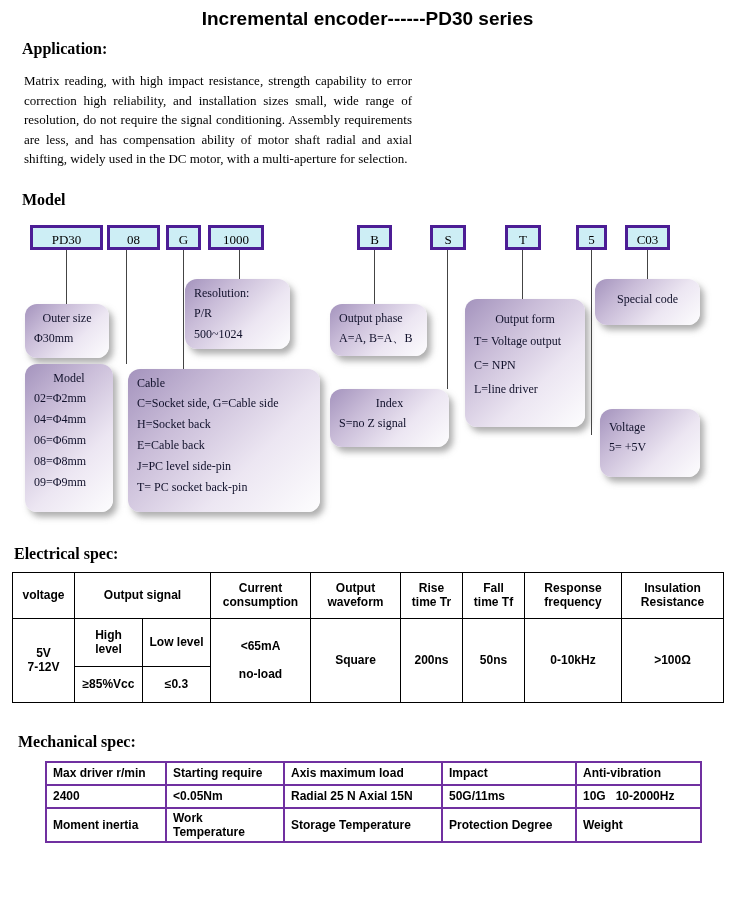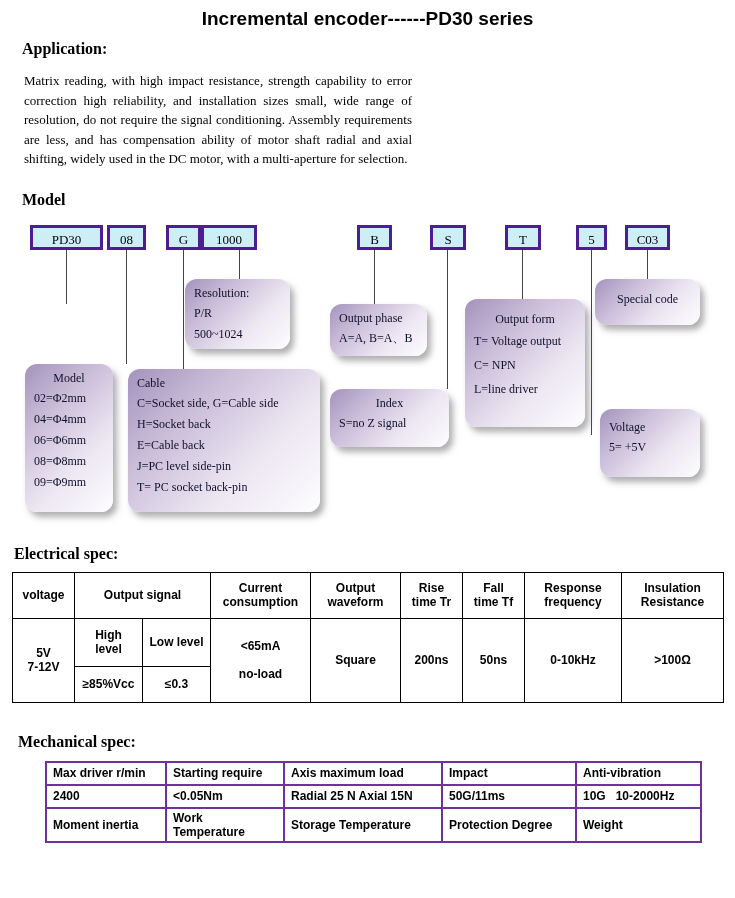--- a/index.html
+++ b/index.html
@@ -74,39 +74,43 @@
 <div class="page-title">Incremental encoder------PD30 series</div>
 
 <div class="sec-heading app-heading">Application:</div>
 <div class="app-body">Matrix reading, with high impact resistance, strength capability to error correction high reliability, and installation sizes small, wide range of resolution, do not require the signal conditioning. Assembly requirements are less, and has compensation ability of motor shaft radial and axial shifting, widely used in the DC motor, with a multi-aperture for selection.</div>
 
 <div class="sec-heading model-heading">Model</div>
 
 <div class="diagram">
 
   <div class="code-box" style="left:30px;width:73px">PD30</div>
-  <div class="code-box" style="left:107px;width:39px">08</div>
+  <div class="code-box" style="left:107px;width:53px">08</div>
   <div class="code-box" style="left:166px;width:35px">G</div>
-  <div class="code-box" style="left:201px;width:56px">1000</div>
+  <div class="code-box" style="left:208px;width:56px">1000</div>
   <div class="code-box" style="left:357px;width:35px">B</div>
   <div class="code-box" style="left:430px;width:36px">S</div>
   <div class="code-box" style="left:505px;width:36px">T</div>
   <div class="code-box" style="left:576px;width:31px">5</div>
   <div class="code-box" style="left:625px;width:45px">C03</div>
 
   <div class="vline" style="left:66px;top:33px;height:54px"></div>
   <div class="vline" style="left:126px;top:33px;height:114px"></div>
   <div class="vline" style="left:183px;top:33px;height:119px"></div>
   <div class="vline" style="left:239px;top:33px;height:29px"></div>
   <div class="vline" style="left:374px;top:33px;height:54px"></div>
   <div class="vline" style="left:447px;top:33px;height:139px"></div>
   <div class="vline" style="left:522px;top:33px;height:49px"></div>
   <div class="vline" style="left:591px;top:33px;height:185px"></div>
   <div class="vline" style="left:647px;top:33px;height:29px"></div>
 
+  <div class="pbox" style="left:25px;top:87px;width:84px;height:54px">
+    <div class="pbox-title center">Outer size</div>
+    <div class="pbox-line">Φ30mm</div>
+  </div>
 
   <div class="pbox" style="left:185px;top:62px;width:105px;height:70px">
     <div class="pbox-title">Resolution:</div>
     <div class="pbox-line">P/R</div>
     <div class="pbox-line">500~1024</div>
   </div>
 
   <div class="pbox" style="left:330px;top:87px;width:97px;height:52px">
     <div class="pbox-title">Output phase</div>
     <div class="pbox-line">A=A, B=A、B</div>

